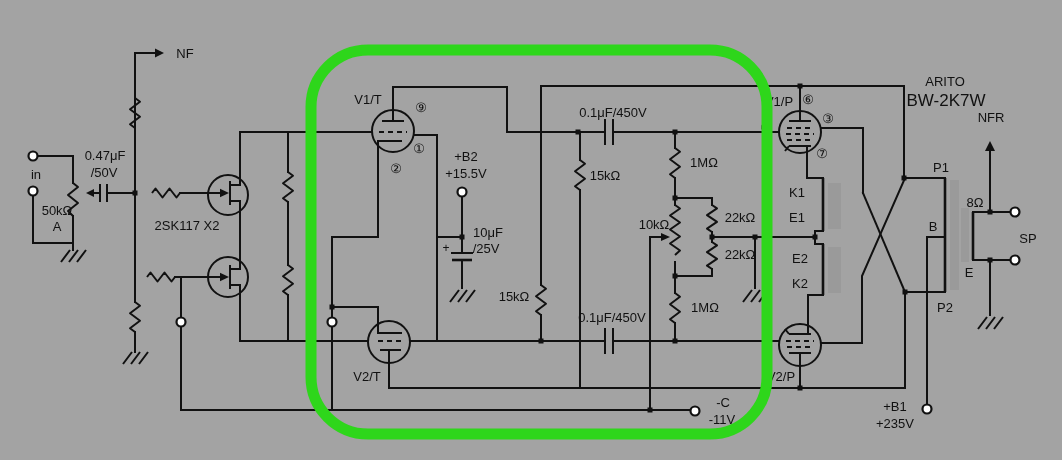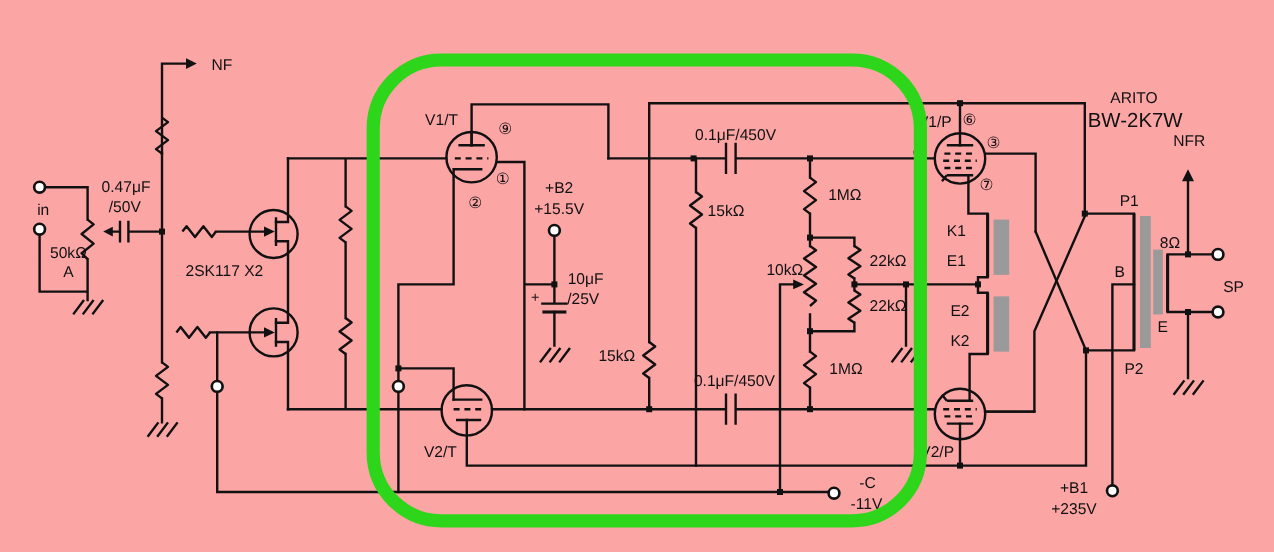--- a/index.html
+++ b/index.html
@@ -1,16 +1,16 @@
 <!DOCTYPE html>
 <html><head>
 <meta charset="utf-8">
 <style>
   html,body{margin:0;padding:0;background:#ffffff;}
-  .stage{position:relative;width:1062px;height:460px;background:#fca5a5;overflow:hidden;
+  .stage{position:relative;width:1062px;height:460px;background:#a3a3a3;overflow:hidden;
          font-family:"Liberation Sans", sans-serif;}
   svg{display:block}
   text{font-family:"Liberation Sans", sans-serif;fill:#111;font-size:13px;}
   .lbl{font-size:13px;}
   .sm{font-size:12px;}
   .pin{font-size:13px;}
   .big{font-size:17px;}
   .wire{stroke:#111;stroke-width:2;fill:none;stroke-linecap:square;}
   .thick{stroke:#111;stroke-width:2.6;fill:none;}
   .dash{stroke:#111;stroke-width:2;fill:none;stroke-dasharray:5 4;}

